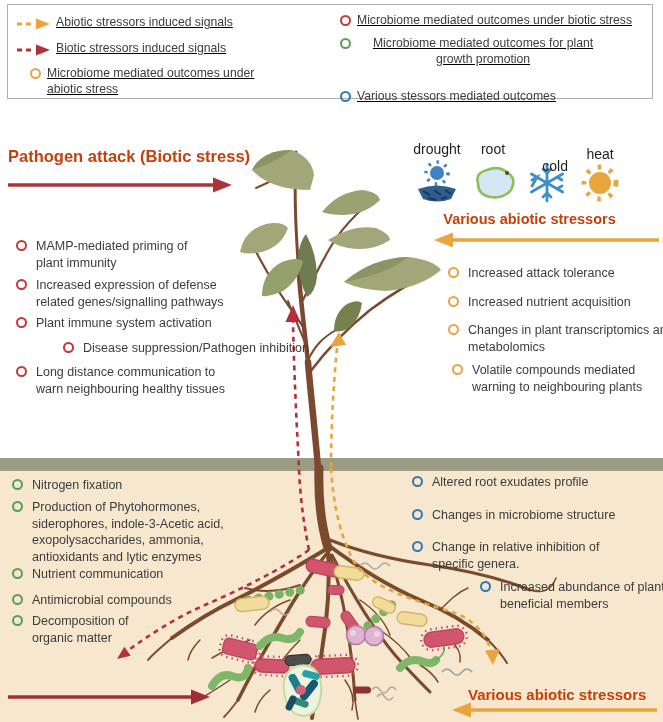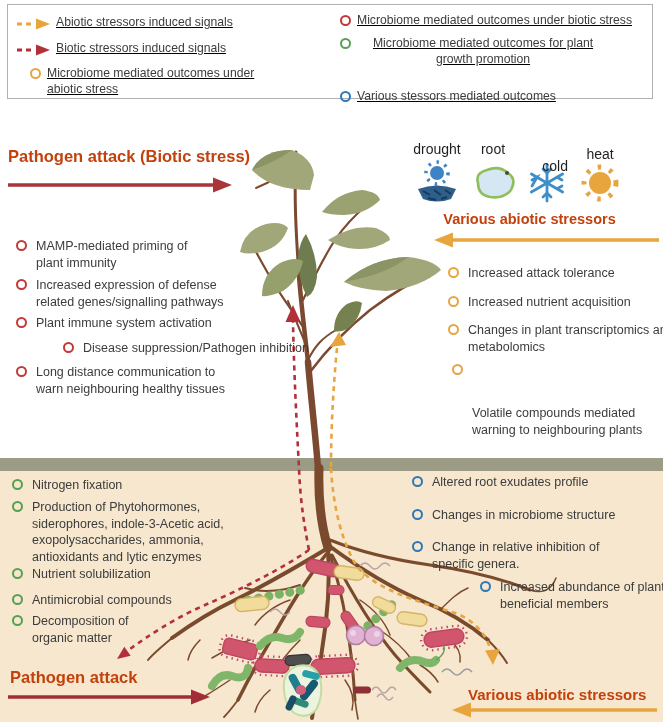--- a/index.html
+++ b/index.html
@@ -292,34 +292,34 @@
   <div class="item" style="left:448px;top:294px;">
     <span class="ring yellow"></span>
     <span class="txt" style="width:195px;">Increased nutrient acquisition</span>
   </div>
   <div class="item" style="left:448px;top:322px;">
     <span class="ring yellow"></span>
     <span class="txt" style="width:206px;">Changes in plant transcriptomics and metabolomics</span>
   </div>
   <div class="item" style="left:452px;top:362px;">
     <span class="ring yellow"></span>
-    <span class="txt" style="width:192px;margin-top:43px;">Volatile compounds mediated warning to neighbouring plants</span>
+    <span class="txt" style="width:192px;">Volatile compounds mediated warning to neighbouring plants</span>
   </div>
 
   <div class="item" style="left:12px;top:477px;">
     <span class="ring green"></span>
     <span class="txt" style="width:160px;">Nitrogen fixation</span>
   </div>
   <div class="item" style="left:12px;top:499px;">
     <span class="ring green"></span>
     <span class="txt" style="width:208px;">Production of Phytohormones, siderophores, indole-3-Acetic acid, exopolysaccharides, ammonia, antioxidants and lytic enzymes</span>
   </div>
   <div class="item" style="left:12px;top:566px;">
     <span class="ring green"></span>
-    <span class="txt" style="width:170px;">Nutrient solubilization</span>
+    <span class="txt" style="width:170px;">Nutrient communication</span>
   </div>
   <div class="item" style="left:12px;top:592px;">
     <span class="ring green"></span>
     <span class="txt" style="width:175px;">Antimicrobial compounds</span>
   </div>
   <div class="item" style="left:12px;top:613px;">
     <span class="ring green"></span>
     <span class="txt" style="width:114px;">Decomposition of organic matter</span>
   </div>
 
@@ -333,16 +333,15 @@
   </div>
   <div class="item" style="left:412px;top:539px;">
     <span class="ring blue"></span>
     <span class="txt" style="width:202px;">Change in relative inhibition of specific genera.</span>
   </div>
   <div class="item" style="left:480px;top:579px;">
     <span class="ring blue"></span>
     <span class="txt" style="width:186px;">Increased abundance of plant beneficial members</span>
   </div>
 
-  <div class="abs red-head" style="left:10px;top:668px;font-size:16.5px;">Pathogen attack</div>
   <div class="abs orange-head" style="left:468px;top:686px;font-size:15px;">Various abiotic stressors</div>
 
 </div>
 
 </body></html>

